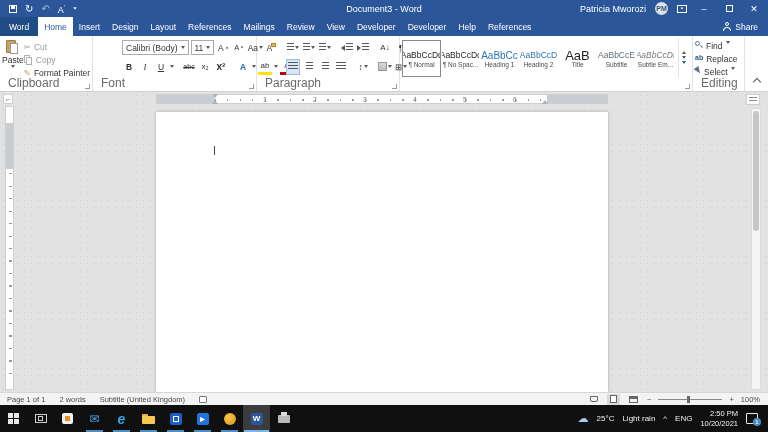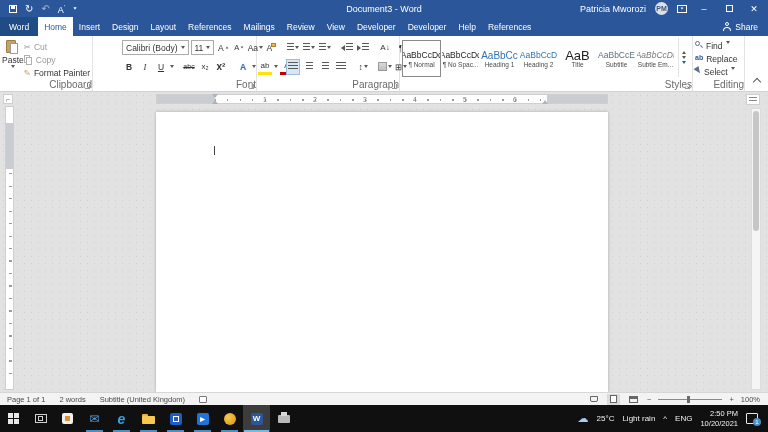--- a/index.html
+++ b/index.html
@@ -29,21 +29,21 @@
   .bulb { width:7px; height:7px; border:1px solid #fff; border-radius:50%; position:relative; display:inline-block; }
   .bulb i { position:absolute; left:2px; top:6px; width:2px; height:2px; background:#fff; display:block; }
   .share { margin-left:auto; display:flex; align-items:center; gap:4px; padding-right:10px; }
   .person { position:relative; width:8px; height:9px; display:inline-block; }
   .person .hd { position:absolute; left:2px; top:0; width:4px; height:4px; border:1px solid #fff; border-radius:50%; }
   .person .bd { position:absolute; left:0; top:5px; width:8px; height:4px; border:1px solid #fff; border-bottom:none; border-radius:4px 4px 0 0; }
 
   
   #ribbon { position:absolute; left:0; top:36px; width:768px; height:56px; background:#fff; border-bottom:1px solid #d2d2d2; display:flex; font-size:8.5px; color:#333; }
   .rgroup { position:relative; border-right:1px solid #e3e3e3; display:flex; flex-direction:column; padding:2px 2px 0 2px; }
-  .glabel { position:absolute; bottom:1px; left:0; right:0; text-align:right; font-size:10px; color:#6a6a6a; }
+  .glabel { position:absolute; bottom:1px; left:8px; right:0; text-align:left; font-size:12px; color:#6a6a6a; }
   .launcher { position:absolute; right:2px; bottom:2px; width:5px; height:5px; border-right:1px solid #9a9a9a; border-bottom:1px solid #9a9a9a; }
   .gbody { display:flex; }
   .col { display:flex; flex-direction:column; }
   .rrow { display:flex; align-items:center; height:19px; gap:2px;padding-left:27px; }
   .cd { width:0; height:0; border-left:2.5px solid transparent; border-right:2.5px solid transparent; border-top:3px solid #5a5a5a; display:inline-block; }
   .cd.w { border-top-color:#fff; }
   .tbtn { display:inline-flex; align-items:center; justify-content:center; min-width:14px; height:16px; gap:1px; }
   .vline { width:1px; background:#e3e3e3; margin:1px 2px; align-self:stretch; }
 
   
@@ -376,21 +376,20 @@
         <div class="stylecard">
             <span class="sprev em">AaBbCcDt</span>
             <span class="sname">Subtle Em...</span>
           </div>
         <div class="galcol">
           <span class="cu"></span>
           <span class="cd"></span>
           <span class="cd" style="border-top-color:#2b579a;"></span>
         </div>
       </div>
-      <span class="glabel">Styles</span>
       <span class="launcher"></span>
     </div>
 
     <div class="rgroup" style="width:52px;">
       <div class="col" style="padding-top:3px;">
         <span class="edrow">
             <span class="mag">
               <span class="lens"></span>
               <span class="tail"></span>
             </span>

